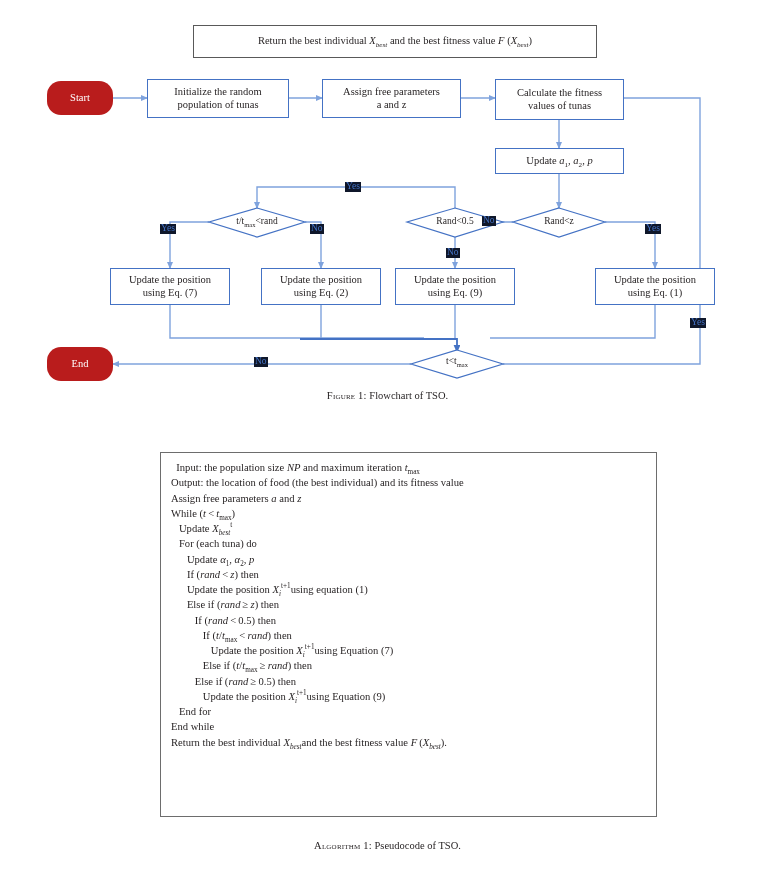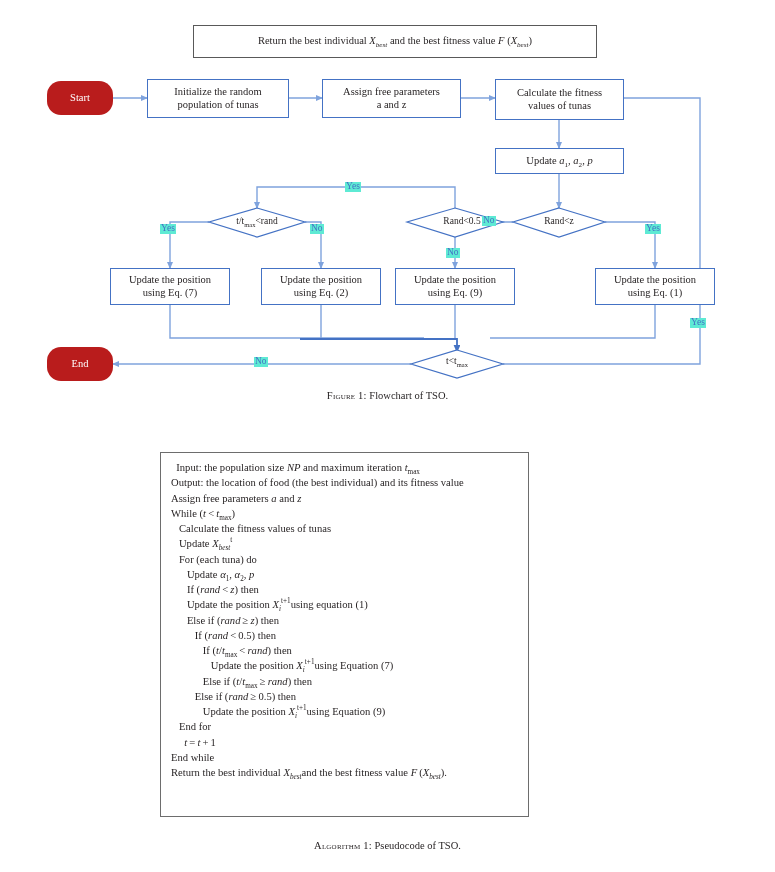--- a/index.html
+++ b/index.html
@@ -63,21 +63,21 @@
     background: #ffffff;
     font-size: 10.5px;
     color: #231f20;
   }
 
   .edge-label {
     position: absolute;
     font-size: 9.5px;
     color: #4472c4;
     font-family: "Liberation Serif", serif;
-    background: #5eead4;
+    background: #0f172a;
     padding: 0 1px;
     line-height: 1;
     white-space: nowrap;
   }
 
   .diamond-label {
     position: absolute;
     font-size: 9.5px;
     color: #231f20;
     font-family: "Liberation Serif", serif;
@@ -103,21 +103,21 @@
   .smallcaps {
     font-variant: small-caps;
     letter-spacing: 0.2px;
   }
 
   
   #algorithm-block {
     position: absolute;
     left: 160px;
     top: 452px;
-    width: 369px;
+    width: 497px;
     height: 365px;
     border: 1px solid #6d6d6d;
     background: #ffffff;
     box-sizing: border-box;
     padding: 7px 2px 6px 10px;
   }
   .code-line {
     font-family: "Liberation Serif", serif;
     font-size: 10.6px;
     line-height: 15.25px;
@@ -207,21 +207,21 @@
     <span>Assign free parameters<br>a and z</span>
   </div>
   <div class="node proc" style="left:495px; top:79px; width:129px; height:41px;">
     <span>Calculate the fitness<br>values of tunas</span>
   </div>
   <div class="node proc" style="left:495px; top:148px; width:129px; height:26px;">
     <span>Update <span class="ital">a</span><sub>1</sub>, <span class="ital">a</span><sub>2</sub>, <span class="ital">p</span></span>
   </div>
 
   <div class="diamond-label" style="left:211px; top:217px; width:92px;">t/t<sub>max</sub>&lt;rand</div>
-  <div class="diamond-label" style="left:411px; top:217px; width:88px;padding-left:7px;">Rand&lt;0.5</div>
+  <div class="diamond-label" style="left:411px; top:217px; width:88px;">Rand&lt;0.5</div>
   <div class="diamond-label" style="left:517px; top:217px; width:84px;">Rand&lt;z</div>
   <div class="diamond-label" style="left:413px; top:357px; width:88px;">t&lt;t<sub>max</sub></div>
 
   <div class="node proc" style="left:110px; top:268px; width:120px; height:37px;">
     <span>Update the position<br>using Eq. (7)</span>
   </div>
   <div class="node proc" style="left:261px; top:268px; width:120px; height:37px;">
     <span>Update the position<br>using Eq. (2)</span>
   </div>
   <div class="node proc" style="left:395px; top:268px; width:120px; height:37px;">
@@ -244,35 +244,33 @@
     <span class="smallcaps">Figure 1:</span>
     <span>Flowchart of TSO.</span>
   </div>
 </div>
 
 <div id="algorithm-block">
   <div class="code-line">&nbsp;&nbsp;Input: the population size <i>NP</i> and maximum iteration <i>t</i><sub>max</sub></div>
   <div class="code-line">Output: the location of food (the best individual) and its fitness value</div>
   <div class="code-line">Assign free parameters <i>a</i> and <i>z</i></div>
   <div class="code-line">While (<i>t</i> &lt; <i>t</i><sub>max</sub>)</div>
-  <div class="code-line">&nbsp;&nbsp;&nbsp;Calculate the fitness values of tunas</div>
   <div class="code-line">&nbsp;&nbsp;&nbsp;Update <i>X</i><sub><i>best</i></sub><sup>t</sup></div>
   <div class="code-line">&nbsp;&nbsp;&nbsp;For (each tuna) do</div>
   <div class="code-line">&nbsp;&nbsp;&nbsp;&nbsp;&nbsp;&nbsp;Update <i>α</i><sub>1</sub>, <i>α</i><sub>2</sub>, <i>p</i></div>
   <div class="code-line">&nbsp;&nbsp;&nbsp;&nbsp;&nbsp;&nbsp;If (<i>rand</i> &lt; <i>z</i>) then</div>
   <div class="code-line">&nbsp;&nbsp;&nbsp;&nbsp;&nbsp;&nbsp;Update the position <i>X</i><sub><i>i</i></sub><sup>t+1</sup>using equation (1)</div>
   <div class="code-line">&nbsp;&nbsp;&nbsp;&nbsp;&nbsp;&nbsp;Else if (<i>rand</i> ≥ <i>z</i>) then</div>
   <div class="code-line">&nbsp;&nbsp;&nbsp;&nbsp;&nbsp;&nbsp;&nbsp;&nbsp;&nbsp;If (<i>rand</i> &lt; 0.5) then</div>
   <div class="code-line">&nbsp;&nbsp;&nbsp;&nbsp;&nbsp;&nbsp;&nbsp;&nbsp;&nbsp;&nbsp;&nbsp;&nbsp;If (<i>t</i>/<i>t</i><sub>max</sub> &lt; <i>rand</i>) then</div>
   <div class="code-line">&nbsp;&nbsp;&nbsp;&nbsp;&nbsp;&nbsp;&nbsp;&nbsp;&nbsp;&nbsp;&nbsp;&nbsp;&nbsp;&nbsp;&nbsp;Update the position <i>X</i><sub><i>i</i></sub><sup>t+1</sup>using Equation (7)</div>
   <div class="code-line">&nbsp;&nbsp;&nbsp;&nbsp;&nbsp;&nbsp;&nbsp;&nbsp;&nbsp;&nbsp;&nbsp;&nbsp;Else if (<i>t</i>/<i>t</i><sub>max</sub> ≥ <i>rand</i>) then</div>
   <div class="code-line">&nbsp;&nbsp;&nbsp;&nbsp;&nbsp;&nbsp;&nbsp;&nbsp;&nbsp;Else if (<i>rand</i> ≥ 0.5) then</div>
   <div class="code-line">&nbsp;&nbsp;&nbsp;&nbsp;&nbsp;&nbsp;&nbsp;&nbsp;&nbsp;&nbsp;&nbsp;&nbsp;Update the position <i>X</i><sub><i>i</i></sub><sup>t+1</sup>using Equation (9)</div>
   <div class="code-line">&nbsp;&nbsp;&nbsp;End for</div>
-  <div class="code-line">&nbsp;&nbsp;&nbsp;&nbsp;&nbsp;<i>t</i> = <i>t</i> + 1</div>
   <div class="code-line">End while</div>
   <div class="code-line">Return the best individual <i>X</i><sub><i>best</i></sub>and the best fitness value <i>F</i> (<i>X</i><sub><i>best</i></sub>).</div>
 </div>
 
 <div class="figcaption" style="top:840px;">
   <span class="smallcaps">Algorithm 1:</span>
   <span>Pseudocode of TSO.</span>
 </div>
 
 </body></html>

